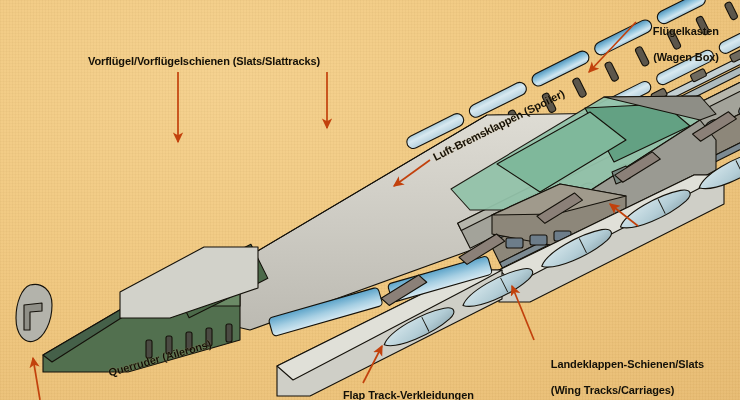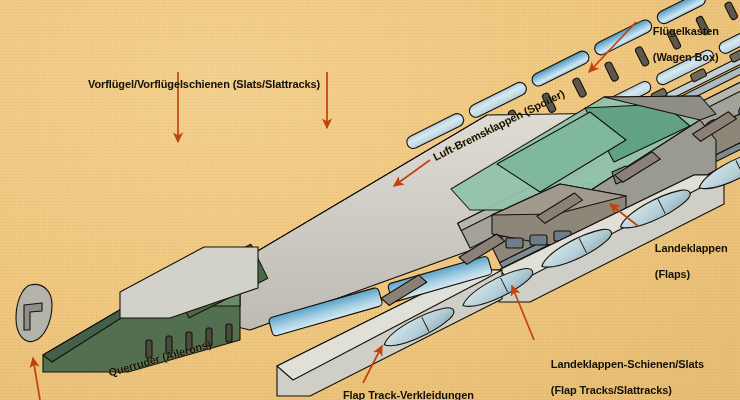--- a/index.html
+++ b/index.html
@@ -283,35 +283,31 @@
       <line x1="327" y1="72" x2="327" y2="128" marker-end="url(#ah)"></line>
       <line x1="636" y1="22" x2="589" y2="72" marker-end="url(#ah)"></line>
       <line x1="430" y1="160" x2="394" y2="186" marker-end="url(#ah)"></line>
       <line x1="638" y1="226" x2="610" y2="204" marker-end="url(#ah)"></line>
       <line x1="534" y1="340" x2="512" y2="286" marker-end="url(#ah)"></line>
       <line x1="363" y1="383" x2="382" y2="346" marker-end="url(#ah)"></line>
       <line x1="40" y1="400" x2="33" y2="358" marker-end="url(#ah)"></line>
     </g>
   </svg>
 
-  <div class="lbl" style="left:88px;top:55px;margin-top:23px;">Vorflügel/Vorflügelschienen (Slats/Slattracks)</div>
-
-  <div class="lbl" style="left:641px;top:12px;">
+  <div class="lbl" style="left:88px;top:55px;">Vorflügel/Vorflügelschienen (Slats/Slattracks)</div>
+
+  <div class="lbl" style="left:641px;top:12px;text-align:right;">
     <span>Flügelkasten</span><br>
     <span>(Wagen Box)</span>
   </div>
 
   <div class="lbl rot1" style="left:431px;top:152px;">Luft-Bremsklappen (Spoiler)</div>
 
-  <div class="lbl" style="left:643px;top:229px;">
-    <span>Landeklappen</span><br>
-    <span>(Flaps)</span>
-  </div>
 
   <div class="lbl" style="left:539px;top:345px;">
     <span>Landeklappen-Schienen/Slats</span><br>
-    <span>(Flap Tracks/Slattracks)</span>
+    <span>(Wing Tracks/Carriages)</span>
   </div>
 
   <div class="lbl" style="left:343px;top:389px;">Flap Track-Verkleidungen</div>
 
   <div class="lbl rot2" style="left:107px;top:367px;">Querruder (Ailerons)</div>
 </div>
 
 </body></html>

